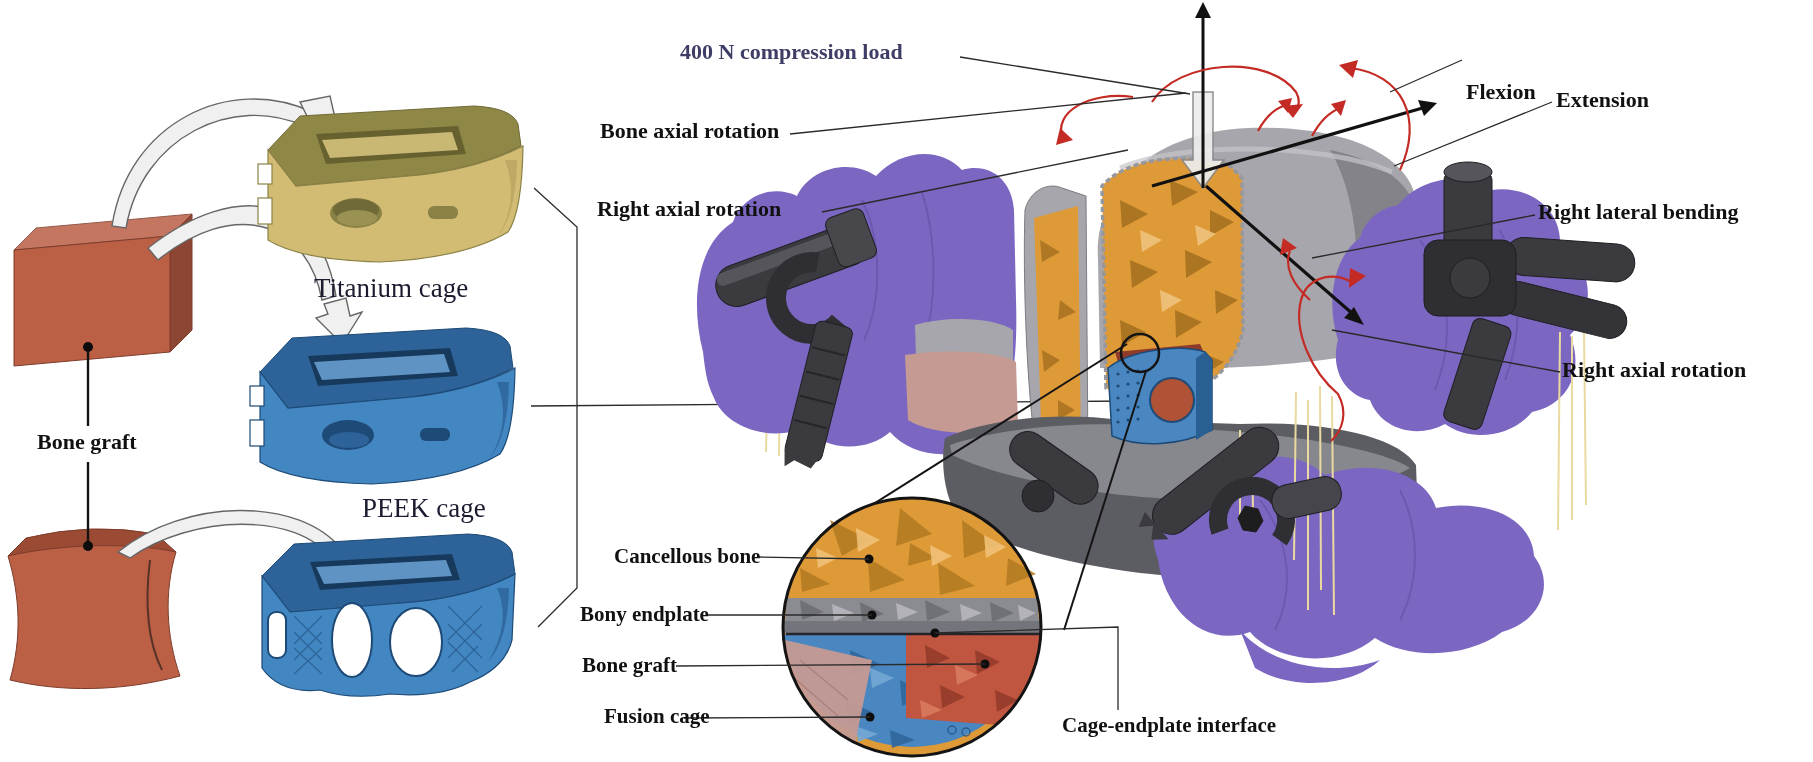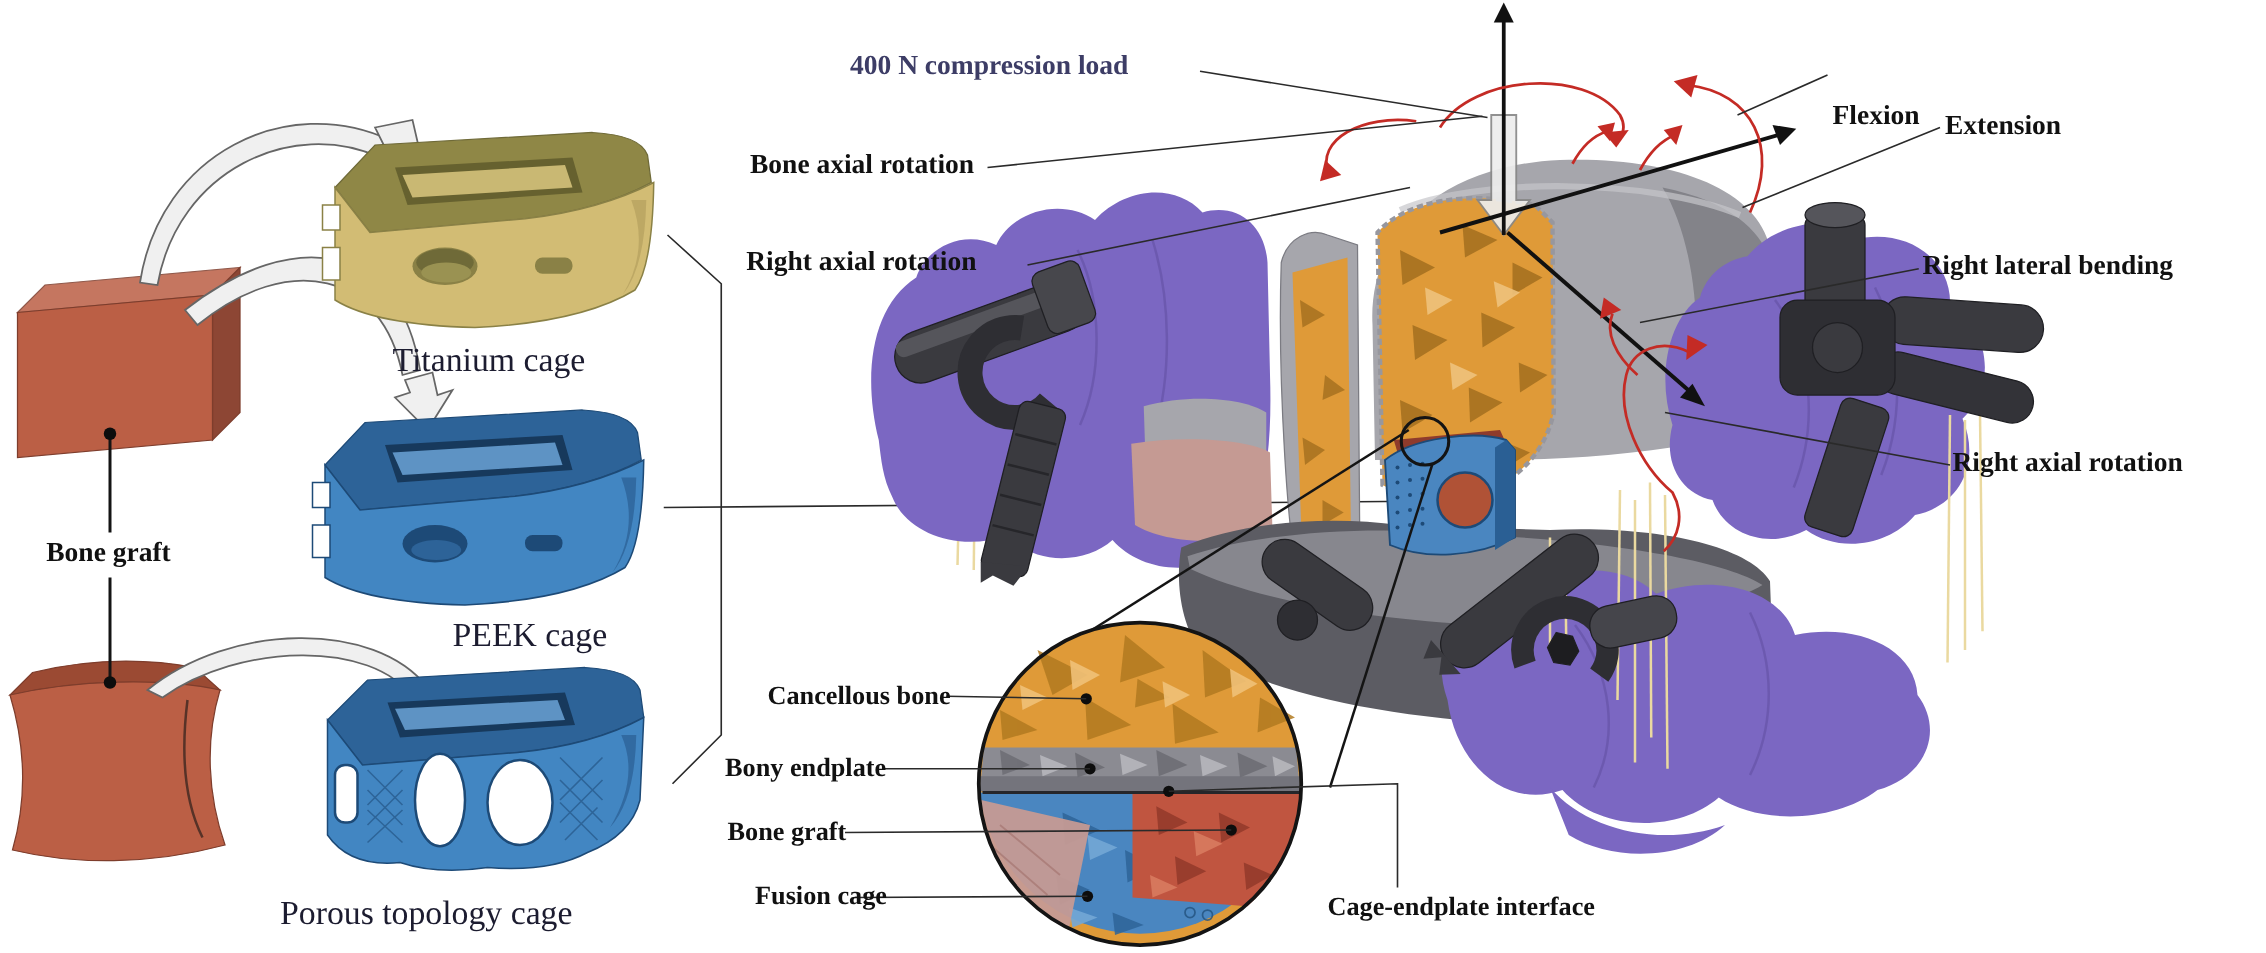--- a/index.html
+++ b/index.html
@@ -416,21 +416,20 @@
   <div class="lbl" style="left:600px;top:119px;">Bone axial rotation</div>
   <div class="lbl" style="left:597px;top:197px;">Right axial rotation</div>
   <div class="lbl" style="left:1466px;top:46px;margin-top:34px;">Flexion</div>
   <div class="lbl" style="left:1556px;top:88px;">Extension</div>
   <div class="lbl" style="left:1538px;top:200px;">Right lateral bending</div>
   <div class="lbl" style="left:1562px;top:358px;">Right axial rotation</div>
 
   <div class="lbl" style="left:37px;top:430px;">Bone graft</div>
   <div class="lbl cage-name" style="left:314px;top:274px;">Titanium cage</div>
   <div class="lbl cage-name" style="left:362px;top:494px;">PEEK cage</div>
-  <div class="lbl cage-name" style="left:224px;top:716px;">Porous topology cage</div>
 
   <div class="lbl lbl-inset" style="left:586px;top:545px;margin-left:28px;">Cancellous bone</div>
   <div class="lbl lbl-inset" style="left:580px;top:603px;font-family:Liberation Serif, serif;">Bony endplate</div>
   <div class="lbl lbl-inset" style="left:582px;top:654px;">Bone graft</div>
   <div class="lbl lbl-inset" style="left:558px;top:705px;margin-left:46px;">Fusion cage</div>
   <div class="lbl lbl-inset" style="left:1062px;top:714px;">Cage-endplate interface</div>
 
 </div>
 
 </body></html>

